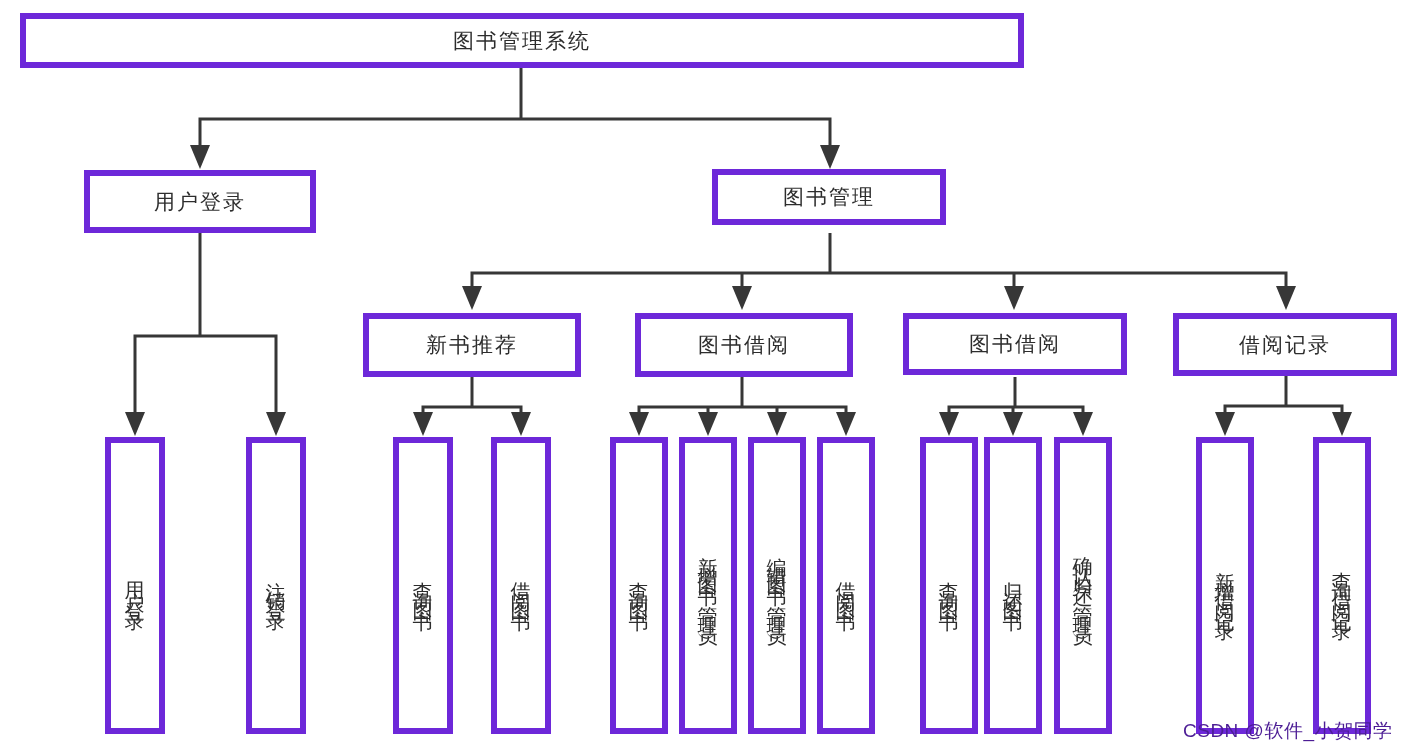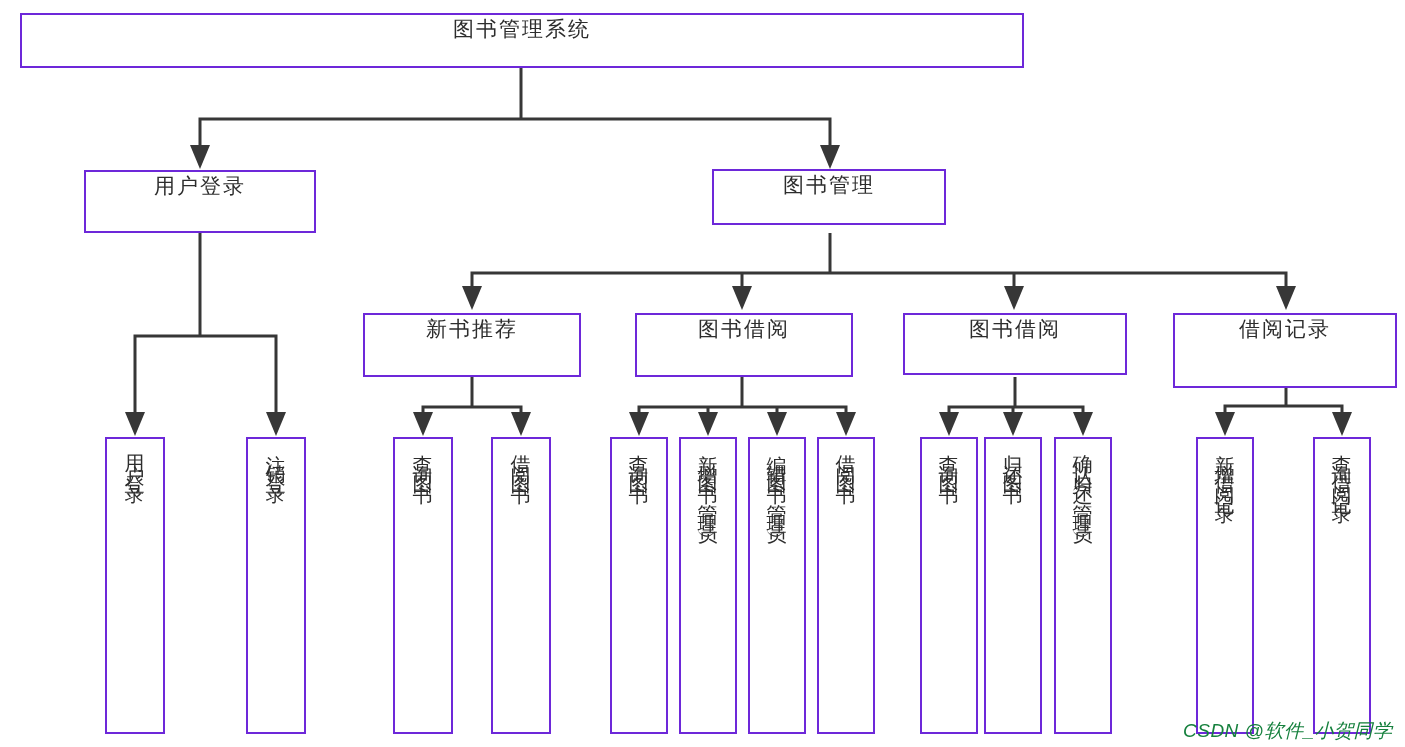--- a/index.html
+++ b/index.html
@@ -5,31 +5,31 @@
   html,body { margin:0; padding:0; background:#ffffff; }
   .stage {
     position:relative; width:1405px; height:747px; background:#ffffff;
     font-family:"Liberation Sans", sans-serif; overflow:hidden;
   }
   .wires { position:absolute; left:0; top:0; width:1405px; height:747px; }
   .wires path { stroke:#373737; stroke-width:3; fill:none; }
   .wires polygon { fill:#373737; stroke:none; }
   .node {
     position:absolute; box-sizing:border-box; background:#ffffff;
-    border:2px solid #6d28d9; display:flex; align-items:flex-start; justify-content:center;
+    border:6px solid #6d28d9; display:flex; align-items:center; justify-content:center;
     color:#2d2d2d; z-index:2;
   }
   .h-label { font-size:21px; letter-spacing:2px; white-space:nowrap; }
   .v-label {
     writing-mode:vertical-rl; text-orientation:mixed;
     font-size:20px; letter-spacing:10px; line-height:1.1; white-space:nowrap;
   }
   .watermark {
     position:absolute; left:1183px; top:718px; z-index:5;
-    font-size:19px; color:#15803d; letter-spacing:0.5px; white-space:nowrap;font-style:italic;
+    font-size:19px; color:#4c1d95; letter-spacing:0.5px; white-space:nowrap;
   }
 </style>
 </head>
 <body>
 
 <div class="stage">
 
   <svg class="wires" viewBox="0 0 1405 747" xmlns="http://www.w3.org/2000/svg">
 
     <g>
@@ -103,21 +103,21 @@
 
   <div class="node" style="left:363px; top:313px; width:218px; height:64px;">
     <span class="h-label">新书推荐</span>
   </div>
   <div class="node" style="left:635px; top:313px; width:218px; height:64px;">
     <span class="h-label">图书借阅</span>
   </div>
   <div class="node" style="left:903px; top:313px; width:224px; height:62px;">
     <span class="h-label">图书借阅</span>
   </div>
-  <div class="node" style="left:1173px; top:313px; width:224px; height:75px;">
+  <div class="node" style="left:1173px; top:313px; width:224px; height:63px;">
     <span class="h-label">借阅记录</span>
   </div>
 
   <div class="node" style="left:105px; top:437px; width:60px; height:297px;">
     <span class="v-label">用户登录</span>
   </div>
   <div class="node" style="left:246px; top:437px; width:60px; height:297px;">
     <span class="v-label">注销登录</span>
   </div>
 

